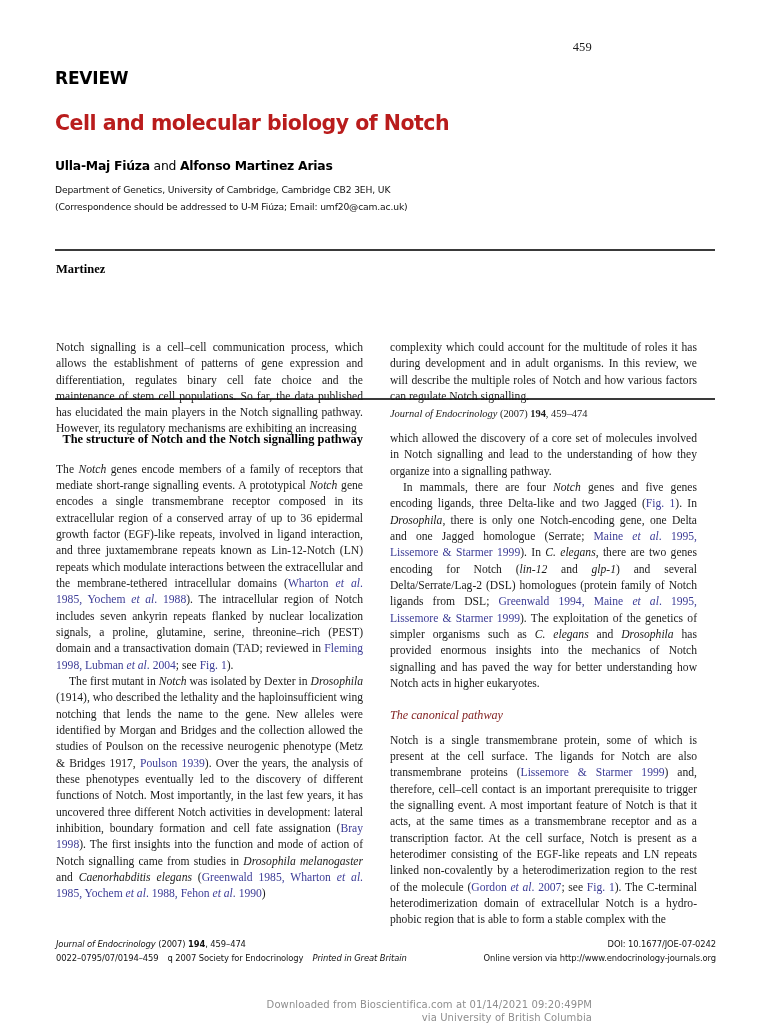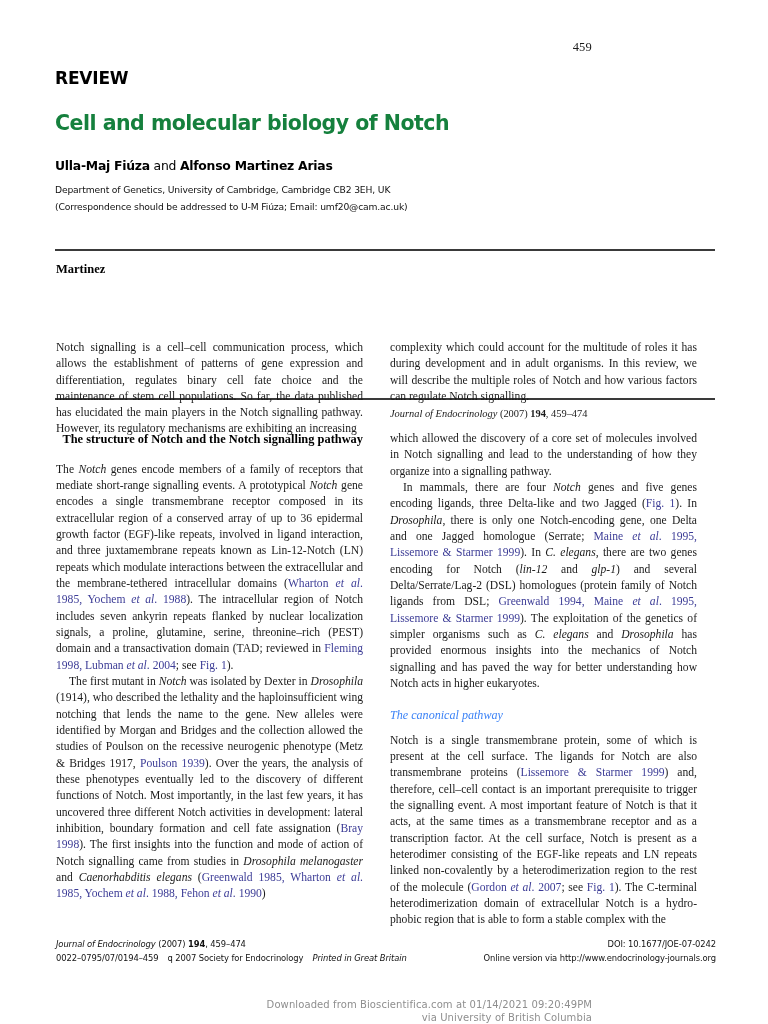--- a/index.html
+++ b/index.html
@@ -47,21 +47,21 @@
     font-size: 17px;
     letter-spacing: -0.2px;
     color: #000;
     line-height: 1;
   }
   .article-title {
     font-family: "DejaVu Sans", "Liberation Sans", sans-serif;
     font-weight: bold;
     font-size: 20.5px;
     letter-spacing: -0.5px;
-    color: #15803d;
+    color: #b91c1c;
     margin-top: 26px;
     line-height: 1.05;
   }
   .authors {
     font-family: "DejaVu Sans", "Liberation Sans", sans-serif;
     font-size: 12.4px;
     color: #000;
     margin-top: 24px;
     letter-spacing: -0.25px;
     line-height: 1.1;
@@ -149,21 +149,21 @@
     margin: 0 0 14px 0;
     color: #000;
   }
   .sub-head {
     font-family: "Liberation Serif", serif;
     font-style: italic;
     font-size: 12.1px;
     line-height: 16px;
     text-align: left;
     margin: 14px 0 10px 0;
-    color: #3b82f6;
+    color: #7f1d1d;
   }
   p.body {
     margin: 0;
     text-indent: 0;
   }
   p.body + p.body { text-indent: 13px; }
   p.first { text-indent: 0; }
 
   i, em { font-style: italic; }
   .cite { color: #3c3c96; }

